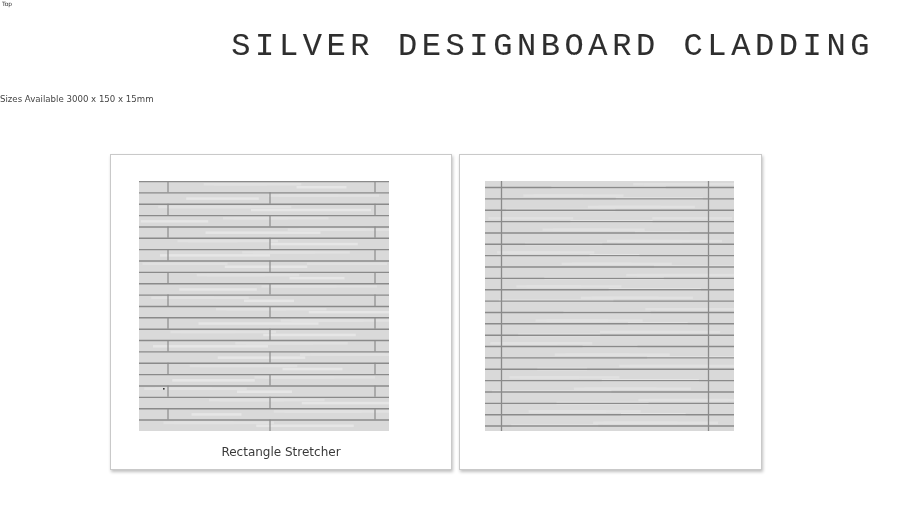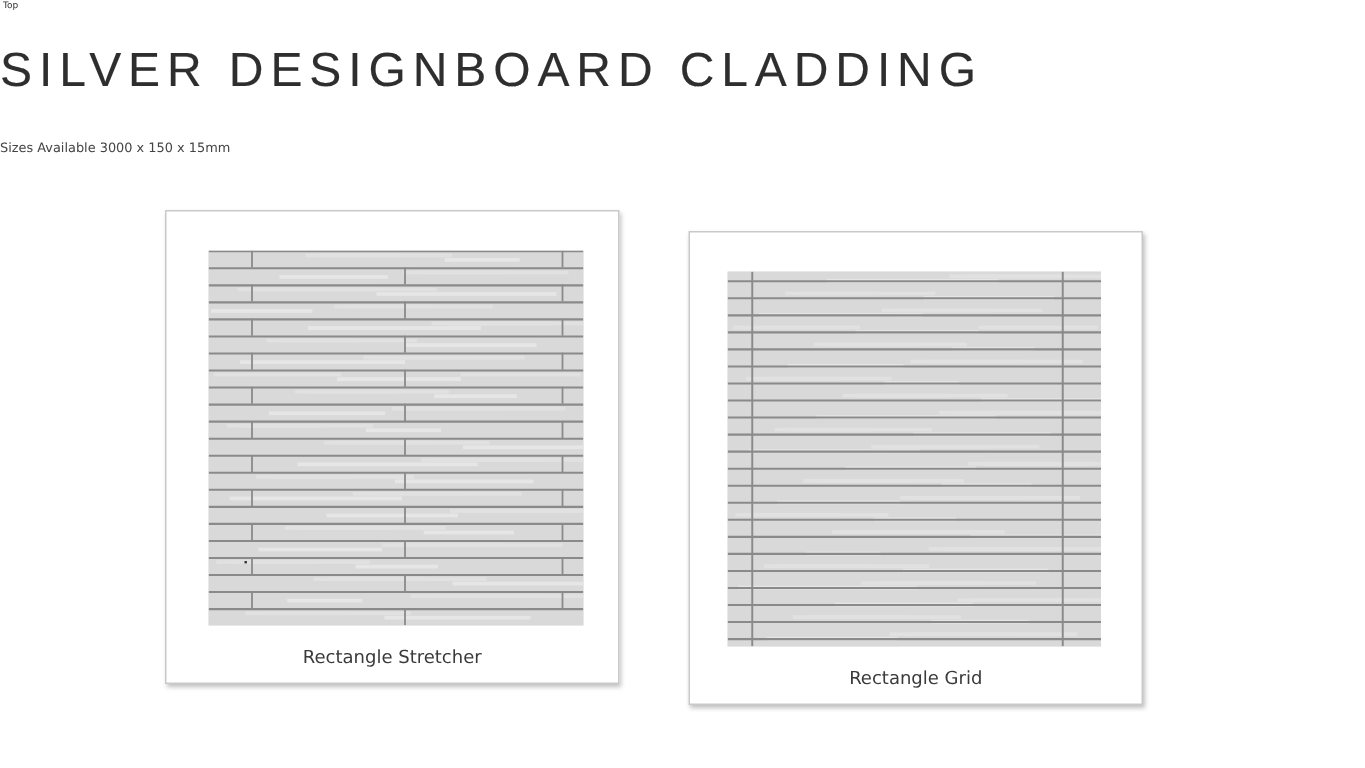--- a/index.html
+++ b/index.html
@@ -20,22 +20,22 @@
       top: 0px;
       font-size: 6px;
       color: #333;
       font-family: "DejaVu Sans", sans-serif;
     }
     .title {
       position: absolute;
       left: 0;
       width: 874px;
       top: 28px;
-      text-align: left;
-      font-family: Liberation Sans, sans-serif;
+      text-align: right;
+      font-family: Liberation Mono, monospace;
       font-weight: 300;
       font-size: 32px;
       letter-spacing: 4.6px;
       color: #2e2e2e;
       -webkit-text-stroke: 0.1px #2e2e2e;
     }
     .subtitle {
       position: absolute;
       left: 0;
       width: 874px;
@@ -45,21 +45,21 @@
       font-size: 8.6px;
       color: #444;
       letter-spacing: 0px;
     }
     .card {
       position: absolute;
       background: #ffffff;
       border: 1px solid #c9c9c9;
       box-shadow: 1px 2px 3px rgba(0,0,0,0.25);
     }
-    .card-left { left: 110px; top: 140px; width: 301px; height: 314px; }
+    .card-left { left: 110px; top: 154px; width: 301px; height: 314px; padding-left: 39px; }
     .card-right { left: 459px; top: 154px; width: 301px; height: 314px; }
     .panel {
       position: absolute;
       top: 26px;
       width: 250px;
       height: 250px;
       overflow: hidden;
       background: #d8d8d8;
     }
     .card-left .panel { left: 28px; }
@@ -304,14 +304,13 @@
         <rect x="54.032999999999994" y="229.2" width="67.23" height="2.5" fill="#e1e1e1"></rect>
         <line x1="0" y1="233.7" x2="249" y2="233.7" stroke="#8a8a8a" stroke-width="1.4"></line>
         <rect x="108.06599999999999" y="240.56" width="84.66000000000001" height="2.5" fill="#e1e1e1"></rect>
         <rect x="26.145" y="243.56" width="87.14999999999999" height="2.5" fill="#e6e6e6"></rect>
         <rect x="118.524" y="240.56" width="114.54" height="2.5" fill="#e1e1e1"></rect>
         <line x1="0" y1="245.06" x2="249" y2="245.06" stroke="#8a8a8a" stroke-width="1.4"></line>
         <line x1="16.5" y1="0" x2="16.5" y2="250" stroke="#8a8a8a" stroke-width="1.3"></line>
         <line x1="223.5" y1="0" x2="223.5" y2="250" stroke="#8a8a8a" stroke-width="1.3"></line>
       </svg>
   </div>
-  <div class="card-caption">Rectangle Grid</div>
 </div>
 
 </body></html>

